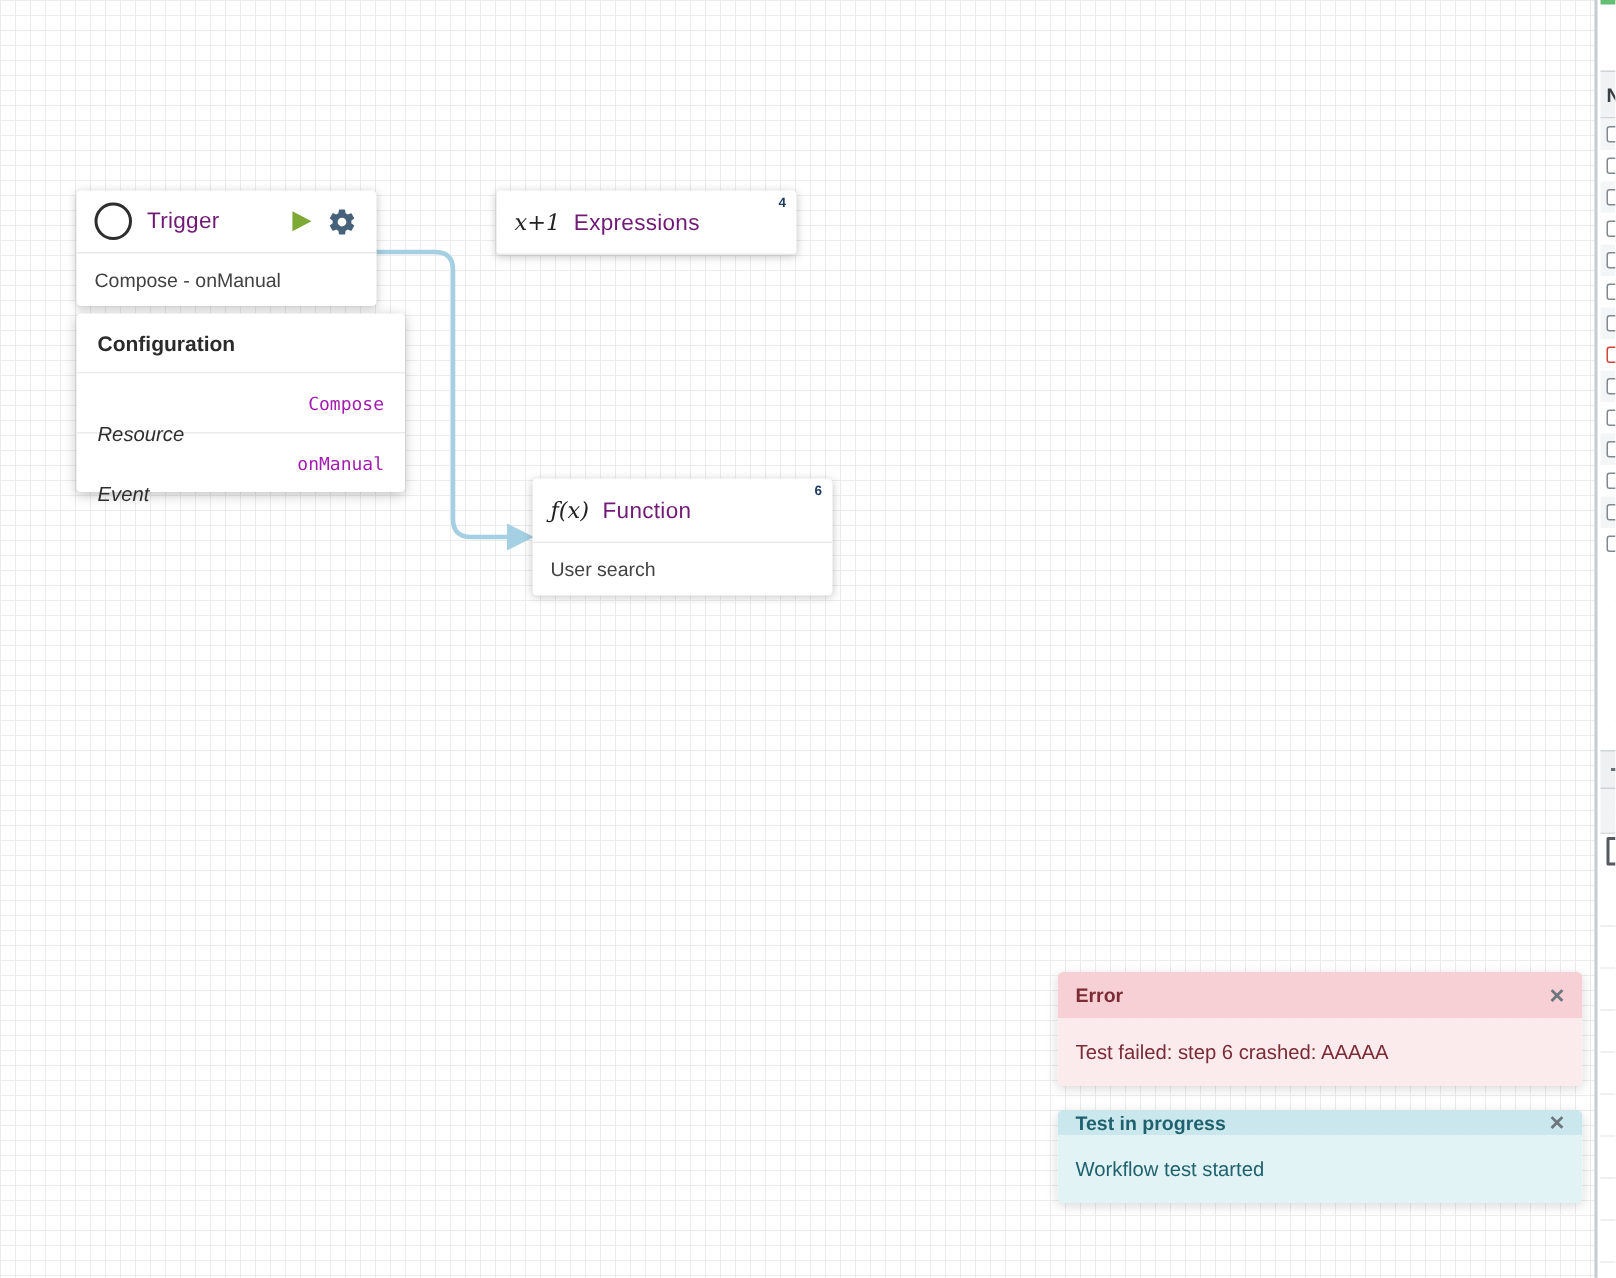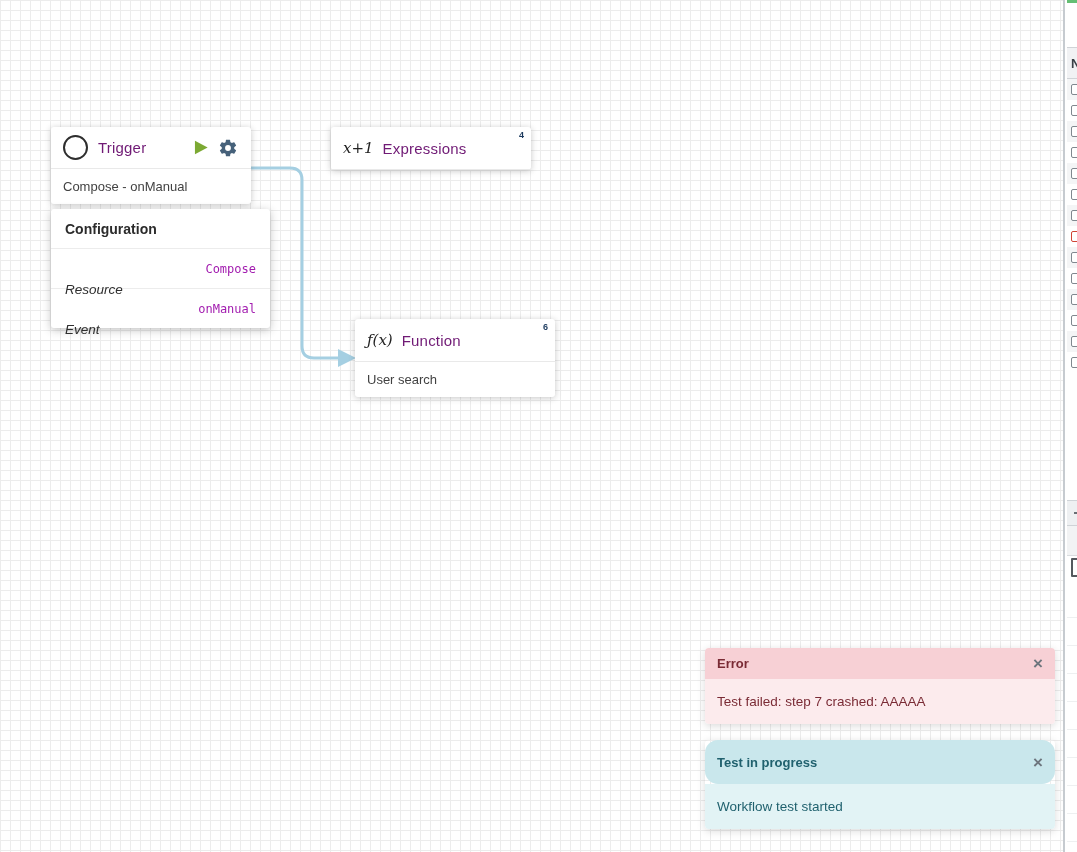--- a/index.html
+++ b/index.html
@@ -54,21 +54,21 @@
 
   
   .toast { position:absolute; left:705px; width:350px; border-radius:4px; overflow:hidden; box-shadow:0 2px 8px rgba(0,0,0,.15); }
   .toast-header { display:flex; align-items:center; justify-content:space-between; padding:0 12px; font-size:13px; font-weight:bold; }
   .toast-body { padding:0 12px; display:flex; align-items:center; font-size:13.5px; }
   .toast-close { font-size:17px; font-weight:bold; color:#6d757d; cursor:pointer; line-height:1; }
   #toast-error { top:648px; }
   #toast-error .toast-header { height:31px; background:#f7d0d5; color:#7a2b35; }
   #toast-error .toast-body { height:45px; background:#fcebed; color:#7a2b35; }
   #toast-progress { top:740px; }
-  #toast-progress .toast-header { height:44px; background:#c9e7ec; color:#20616e;border-radius:13px; }
+  #toast-progress .toast-header { height:17px; background:#c9e7ec; color:#20616e; }
   #toast-progress .toast-body { height:45px; background:#e2f3f5; color:#20616e; }
 
   
   .side-panel {
     position:absolute; left:1063px; top:0; width:14px; height:852px;
     background:#fff; border-left:2px solid #c6cbd0; overflow:hidden;
   }
   .sp-accent { position:absolute; left:2px; top:0; width:12px; height:3px; background:#64be74; }
   .sp-header {
     position:absolute; left:2px; top:47px; width:12px; height:32px;
@@ -149,21 +149,21 @@
       <span class="node-badge">6</span>
     </div>
     <div class="node-body">User search</div>
   </div>
 
   <div class="toast" id="toast-error">
     <div class="toast-header">
       <span>Error</span>
       <span class="toast-close">×</span>
     </div>
-    <div class="toast-body">Test failed: step 7 crashed: AAAAA</div>
+    <div class="toast-body">Test failed: step 6 crashed: AAAAA</div>
   </div>
 
   <div class="toast" id="toast-progress">
     <div class="toast-header">
       <span>Test in progress</span>
       <span class="toast-close">×</span>
     </div>
     <div class="toast-body">Workflow test started</div>
   </div>
 

